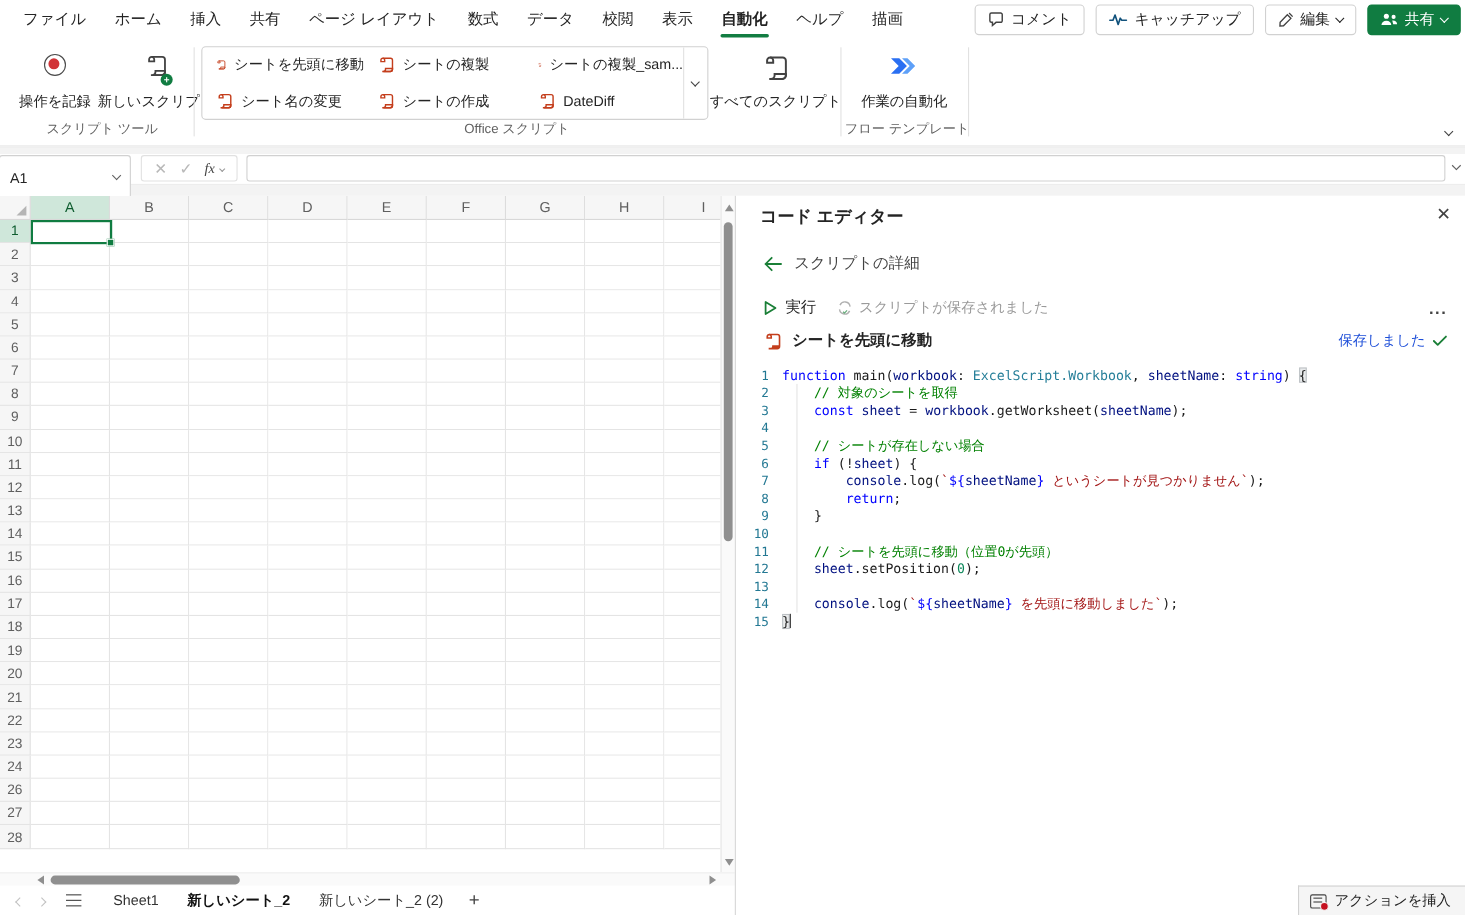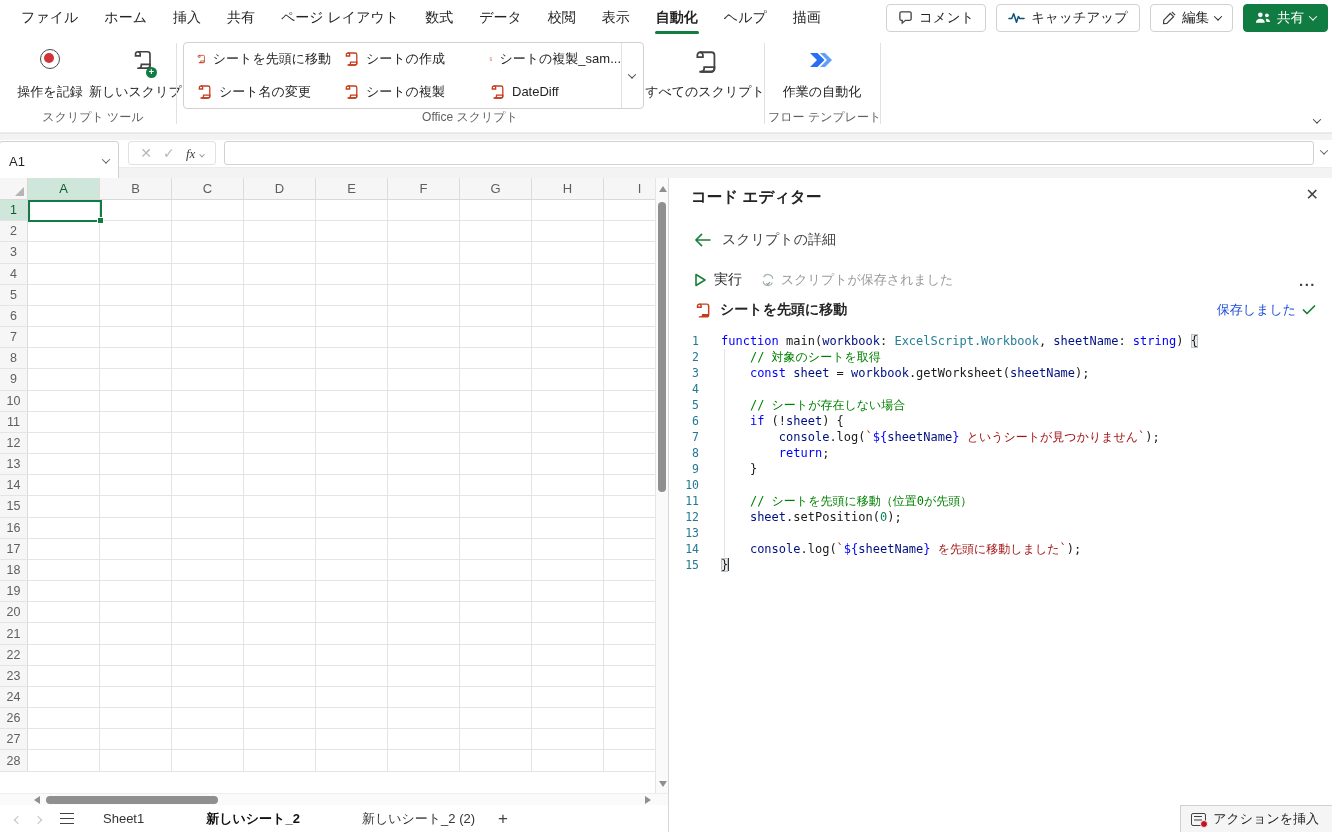--- a/index.html
+++ b/index.html
@@ -91,21 +91,21 @@
   .autosave { display:flex; align-items:center; gap:6px; margin-left:19px; font-size:13px; color:#9a9a9a; }
   .ellipsis { margin-left:auto; font-size:15px; font-weight:700; color:#424242; letter-spacing:1.5px; cursor:pointer; }
   .cp-script { position:absolute; top:123px; left:25px; right:16px; display:flex; align-items:center; gap:9px; }
   .script-name { font-size:14px; font-weight:700; color:#242424; }
   .saved { margin-left:auto; display:flex; align-items:center; gap:6px; font-size:13px; color:#1d4ed8; }
 
   .code { position:absolute; top:155px; left:0; right:0; font-family:"DejaVu Sans Mono","Liberation Mono",monospace; font-size:12px; line-height:16px; cursor:text; }
   .code .guide { position:absolute; left:55px; top:16px; height:208px; border-left:1px solid #e4e4e4; }
   .cl { display:flex; height:16px; }
   .ln { width:30px; flex:none; text-align:right; color:#237893; font-size:11.5px; line-height:16px; }
-  .lc { margin-left:22px; white-space:pre; color:#1b1b1b; }
+  .lc { margin-left:12px; white-space:pre; color:#1b1b1b; }
   .k { color:#0000ff; } .t { color:#267f99; } .v { color:#001080; } .c { color:#008000; }
   .s { color:#a31515; } .n { color:#098658; } .d { color:#1b1b1b; }
   .b { background:#e9ebec; box-shadow:inset 0 0 0 1px #bcc0c4; }
   .caret { display:inline-block; width:1px; height:13px; background:#333; vertical-align:-2px; }
 
   .insert-action { position:absolute; right:0; bottom:0; height:27px; display:flex; align-items:center; gap:7px; padding:0 13px 0 10px; background:#f5f5f5; border-left:1px solid #d1d1d1; border-top:1px solid #d1d1d1; font-size:13px; color:#242424; cursor:pointer; }
   .ia-icon { width:15px; height:13px; border:1.4px solid #424242; border-radius:2px; position:relative; }
   .ia-icon::before { content:""; position:absolute; left:1.5px; top:2.5px; width:8px; border-top:1.4px solid #424242; box-shadow:0 3.5px 0 #424242; }
   .ia-icon::after { content:""; position:absolute; right:-3px; bottom:-3px; width:6px; height:6px; border-radius:50%; background:#c50f1f; border:1px solid #f5f5f5; }
 </style>
@@ -196,29 +196,29 @@
           <path d="M11.8 14a2 2 0 0 0 2-2v-.8H7.5v.8a2 2 0 0 1-2 2z"></path>
         </svg>
         <span>シート名の変更</span>
       </div>
       <div class="gitem">
         <svg width="16" height="16" viewBox="0 0 16 16" fill="none" stroke="#C43E1C" stroke-width="1.3">
           <path d="M5 2h7a1.8 1.8 0 0 1 1.8 1.8V12a2 2 0 0 1-2 2H4.5"></path>
           <path d="M5 2a1.7 1.7 0 0 0-1.7 1.7V5h3.4V3.7A1.7 1.7 0 0 0 5 2z"></path>
           <path d="M11.8 14a2 2 0 0 0 2-2v-.8H7.5v.8a2 2 0 0 1-2 2z"></path>
         </svg>
-        <span>シートの作成</span>
+        <span>シートの複製</span>
       </div>
       <div class="gitem">
         <svg width="16" height="16" viewBox="0 0 16 16" fill="none" stroke="#C43E1C" stroke-width="1.3">
           <path d="M5 2h7a1.8 1.8 0 0 1 1.8 1.8V12a2 2 0 0 1-2 2H4.5"></path>
           <path d="M5 2a1.7 1.7 0 0 0-1.7 1.7V5h3.4V3.7A1.7 1.7 0 0 0 5 2z"></path>
           <path d="M11.8 14a2 2 0 0 0 2-2v-.8H7.5v.8a2 2 0 0 1-2 2z"></path>
         </svg>
-        <span>シートの複製</span>
+        <span>シートの作成</span>
       </div>
       <div class="gitem">
         <svg width="16" height="16" viewBox="0 0 16 16" fill="none" stroke="#C43E1C" stroke-width="1.3">
           <path d="M5 2h7a1.8 1.8 0 0 1 1.8 1.8V12a2 2 0 0 1-2 2H4.5"></path>
           <path d="M5 2a1.7 1.7 0 0 0-1.7 1.7V5h3.4V3.7A1.7 1.7 0 0 0 5 2z"></path>
           <path d="M11.8 14a2 2 0 0 0 2-2v-.8H7.5v.8a2 2 0 0 1-2 2z"></path>
         </svg>
         <span>シートの複製_sam...</span>
       </div>
       <div class="gitem">
@@ -626,21 +626,21 @@
     </div>
     <div class="hscroll">
       <span class="tri hleft"></span>
       <span class="hthumb"></span>
       <span class="tri hright"></span>
     </div>
     <div class="tabbar">
       <span class="nav-ar"><span class="chev left"></span></span>
       <span class="nav-ar"><span class="chev right"></span></span>
       <span class="hamb"></span>
-      <span id="sheet-tabs" style="display:flex;gap:36px;">
+      <span id="sheet-tabs" style="display:flex;">
           <span class="stab">Sheet1</span>
           <span class="stab active">新しいシート_2</span>
           <span class="stab">新しいシート_2 (2)</span>
         </span>
       <span class="addsheet">+</span>
     </div>
   </div>
 
   <div class="code-panel">
     <div class="cp-title">コード エディター</div>

